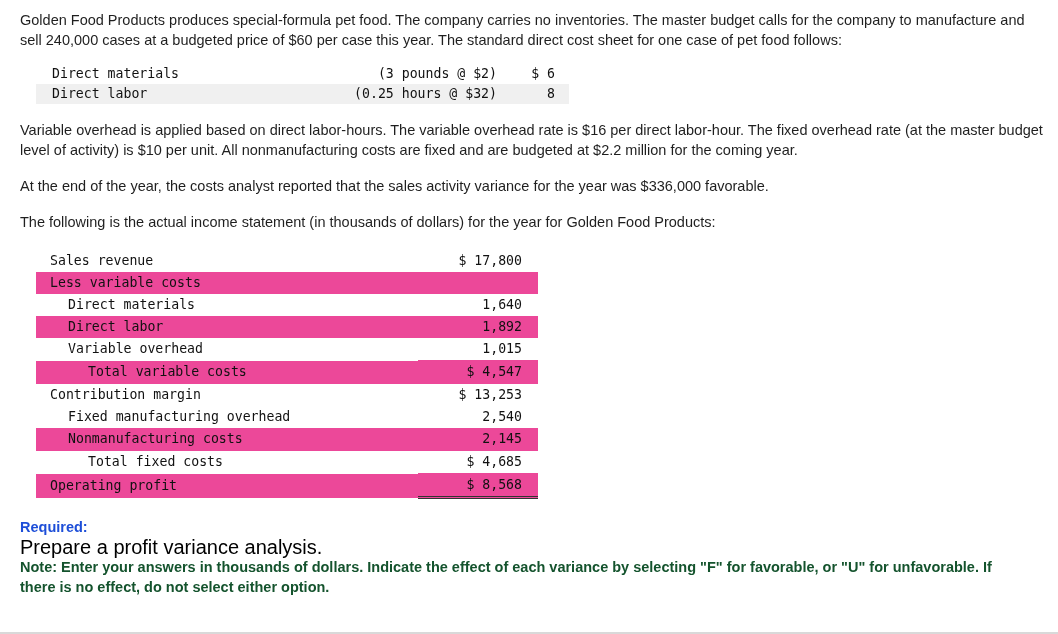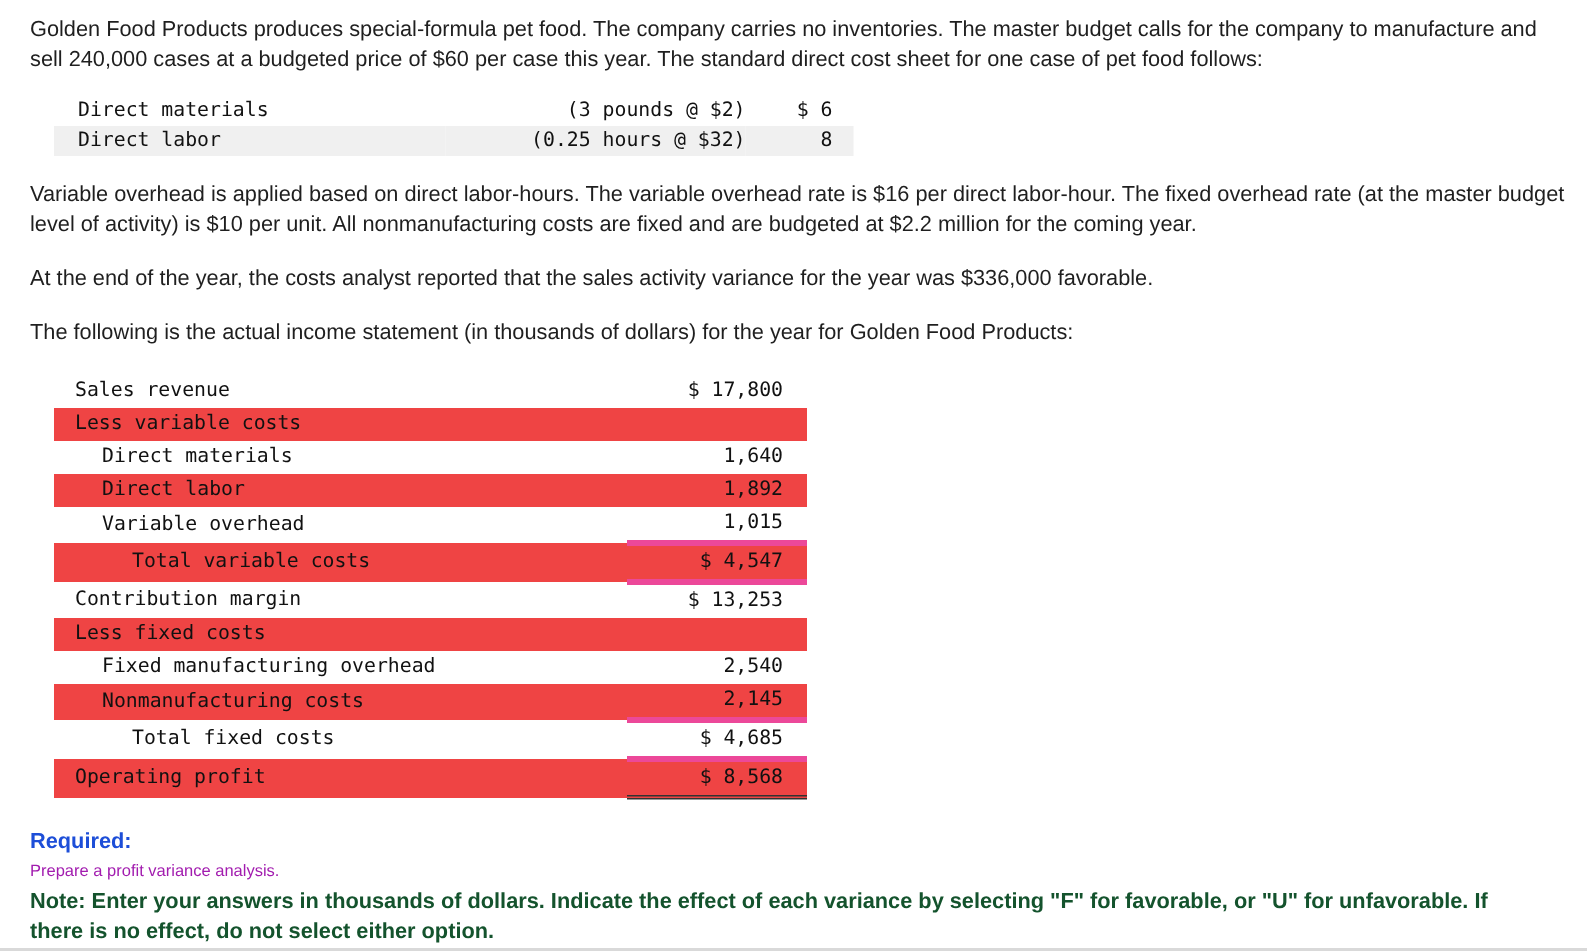--- a/index.html
+++ b/index.html
@@ -67,38 +67,38 @@
   }
   .is-label {
     width: 330px;
     padding-left: 14px !important;
   }
   .is-amt {
     width: 104px;
     text-align: right;
     padding-right: 16px !important;
   }
-  .row-shade { background: #ef4444; margin-top: 40px; }
+  .row-shade { background: #ec4899; margin-top: 40px; }
   .ind1 { padding-left: 14px !important; }
   .ind2 { padding-left: 32px !important; }
   .ind3 { padding-left: 52px !important; }
-  .top-rule { border-top: 4px solid #ec4899; }
+  .top-rule { border-top: 1px solid #ec4899; }
   .dbl-rule { border-bottom: 3px double #333; }
 
   
   .required-block { margin-top: 18px; }
   .req-title {
     font-size: 14.5px;
     font-weight: bold;
     color: #1d4ed8;
     line-height: 20px;
   }
   .req-line {
-    font-size: 11px;
-    color: #a21caf;
+    font-size: 20px;
+    color: #000000;
     line-height: 20px;
   }
   .note {
     font-size: 14.5px;
     font-weight: bold;
     color: #14532d;
     line-height: 20px;
     width: 1010px;
   }
   .bottom-border {
@@ -171,24 +171,20 @@
           <td class="is-amt">1,015</td>
         </tr>
         <tr class="row-shade">
           <td class="is-label ind3">Total variable costs</td>
           <td class="is-amt top-rule">$ 4,547</td>
         </tr>
         <tr>
           <td class="is-label ind1">Contribution margin</td>
           <td class="is-amt top-rule">$ 13,253</td>
         </tr>
-        <tr class="row-shade">
-          <td class="is-label ind1">Less fixed costs</td>
-          <td class="is-amt"></td>
-        </tr>
         <tr>
           <td class="is-label ind2">Fixed manufacturing overhead</td>
           <td class="is-amt">2,540</td>
         </tr>
         <tr class="row-shade">
           <td class="is-label ind2">Nonmanufacturing costs</td>
           <td class="is-amt">2,145</td>
         </tr>
         <tr>
           <td class="is-label ind3">Total fixed costs</td>

